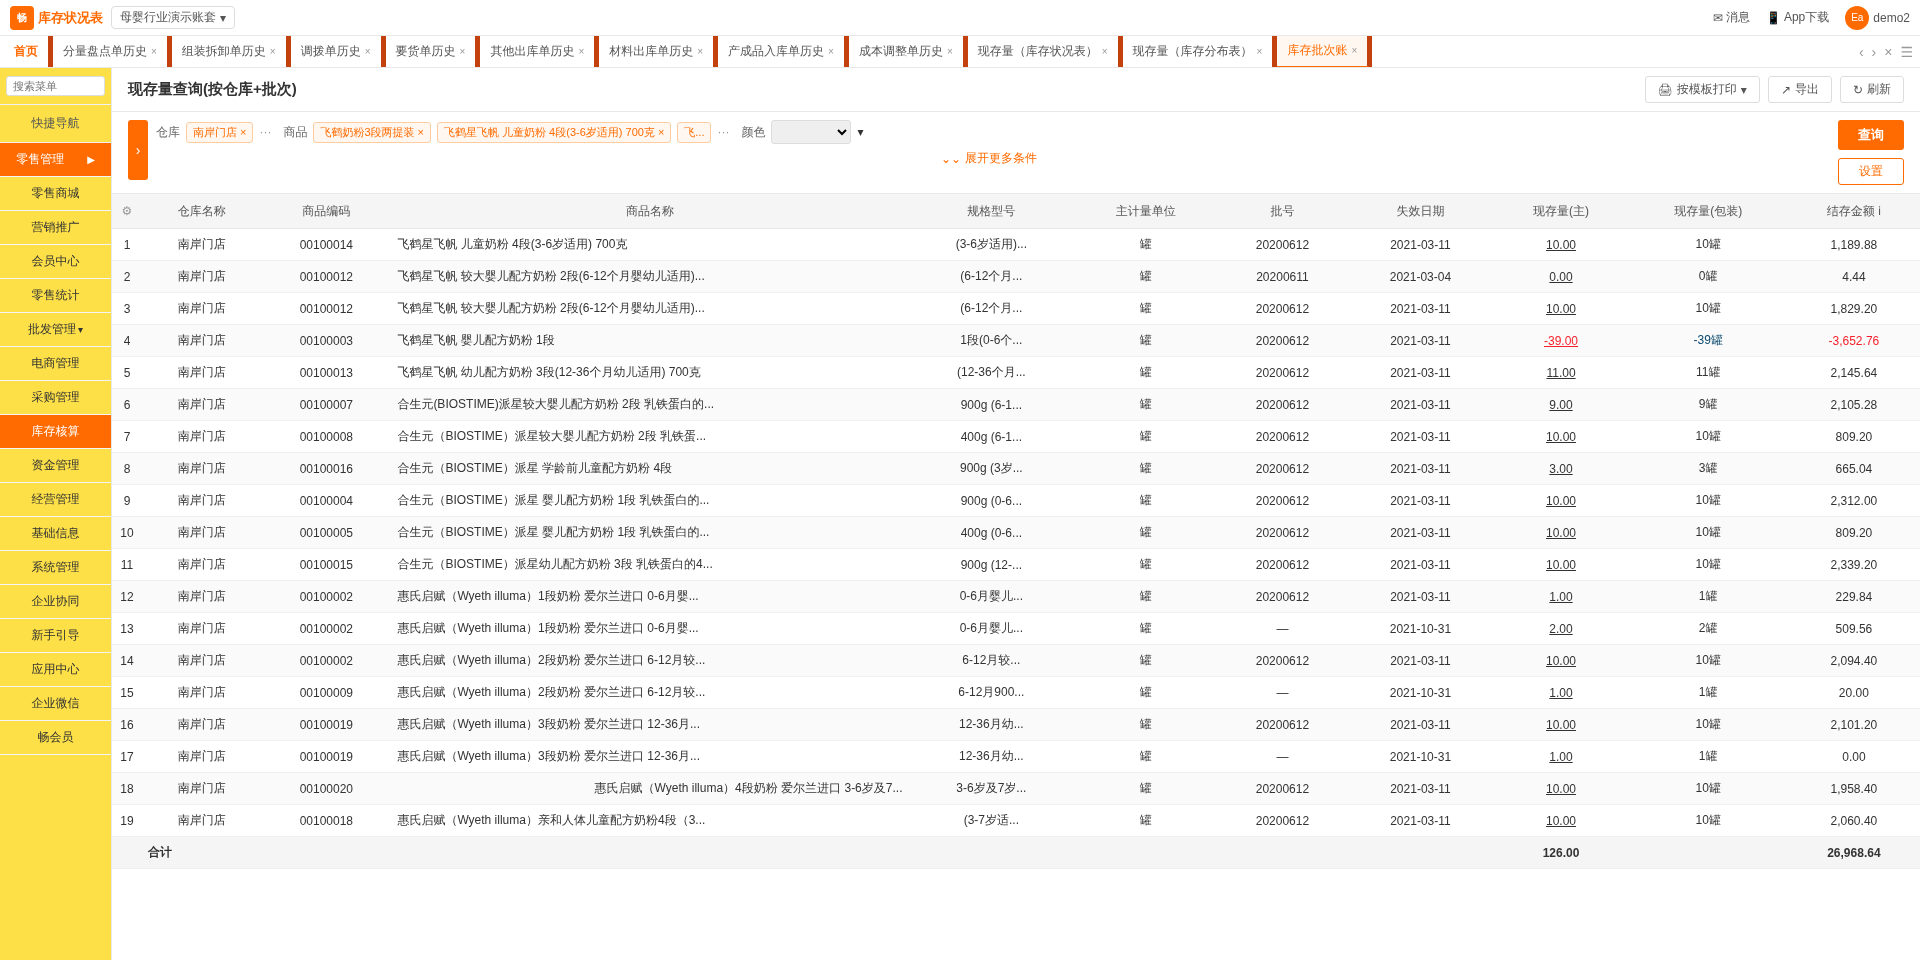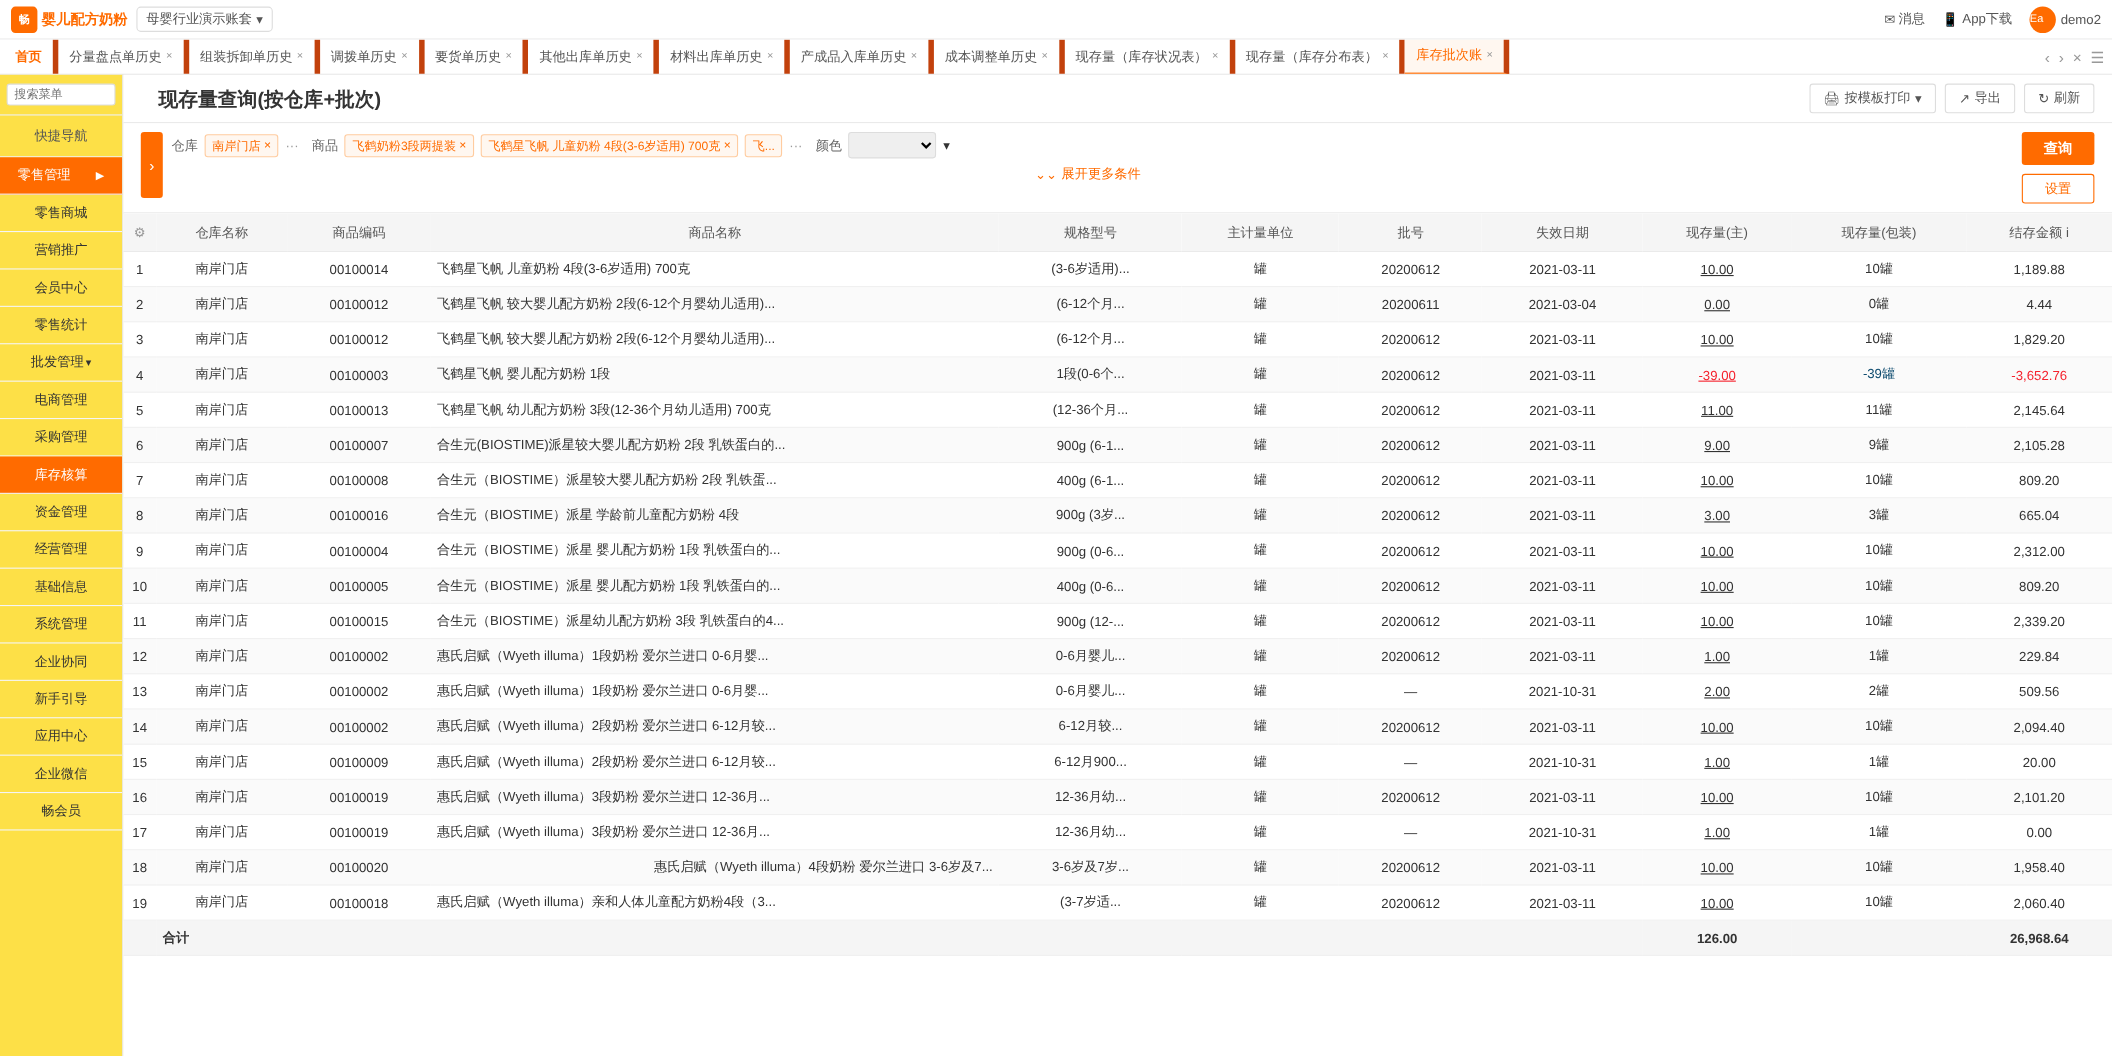--- a/index.html
+++ b/index.html
@@ -6,21 +6,21 @@
     body { font-family: 'Microsoft YaHei', Arial, sans-serif; font-size: 12px; background: #f0f2f5; color: #333; overflow: hidden; }
 
     
     .top-bar { display: flex; align-items: center; background: #fff; height: 36px; padding: 0 10px; border-bottom: 1px solid #e8e8e8; justify-content: space-between; }
     .top-bar-left { display: flex; align-items: center; gap: 8px; }
     .logo-area { display: flex; align-items: center; gap: 4px; color: #ff6b00; font-weight: bold; font-size: 13px; }
     .logo-icon { width: 24px; height: 24px; background: #ff6b00; border-radius: 4px; display: flex; align-items: center; justify-content: center; color: #fff; font-size: 10px; }
     .dropdown-selector { display: flex; align-items: center; gap: 4px; border: 1px solid #ddd; border-radius: 4px; padding: 2px 8px; cursor: pointer; font-size: 12px; color: #555; }
     .top-bar-right { display: flex; align-items: center; gap: 16px; font-size: 12px; color: #555; }
     .top-bar-right span { cursor: pointer; display: flex; align-items: center; gap: 3px; }
-    .avatar { width: 24px; height: 24px; border-radius: 50%; background: #ff6b00; color: #fff; display: flex; align-items: center; justify-content: flex-start; font-size: 10px; }
+    .avatar { width: 24px; height: 24px; border-radius: 50%; background: #ff6b00; color: #fff; display: flex; align-items: center; justify-content: center; font-size: 10px; }
 
     
     .nav-tabs { display: flex; align-items: center; background: #fff; height: 32px; border-bottom: 1px solid #e8e8e8; overflow: hidden; padding-left: 4px; }
     .nav-tab { display: flex; align-items: center; padding: 0 10px; height: 32px; border-right: 5px solid #c2410c; cursor: pointer; white-space: nowrap; font-size: 12px; color: #555; gap: 4px; flex-shrink: 0; }
     .nav-tab.active { color: #ff6b00; border-bottom: 2px solid #ff6b00; background: #fff7f0; }
     .nav-tab .close-x { color: #999; font-size: 10px; cursor: pointer; }
     .nav-tab.home { color: #ff6b00; font-weight: bold; }
     .nav-arrows { display: flex; align-items: center; margin-left: auto; padding: 0 4px; gap: 2px; }
     .nav-arrow-btn { cursor: pointer; color: #999; padding: 0 3px; font-size: 14px; }
 
@@ -35,21 +35,21 @@
     .sidebar-nav-item { padding: 6px 8px; cursor: pointer; color: #555; font-size: 12px; text-align: center; }
     .sidebar-item { padding: 8px 6px; cursor: pointer; font-size: 12px; text-align: center; color: #333; border-bottom: 1px solid #f5f5f5; }
     .sidebar-item.active { background: #ff6b00; color: #fff; }
     .sidebar-item .arrow { display: inline-block; margin-left: 2px; font-size: 10px; }
 
     
     .content { flex: 1; display: flex; flex-direction: column; overflow: hidden; }
 
     
     .page-header { background: #fff; padding: 8px 16px; border-bottom: 1px solid #e8e8e8; display: flex; align-items: center; justify-content: space-between; }
-    .page-title { font-size: 18px; font-weight: bold; color: #333; margin-left: 16px; }
+    .page-title { font-size: 15px; font-weight: bold; color: #333; }
     .page-actions { display: flex; align-items: center; gap: 8px; }
     .btn { padding: 4px 12px; border-radius: 3px; cursor: pointer; font-size: 12px; border: 1px solid #ddd; background: #fff; color: #555; display: flex; align-items: center; gap: 4px; }
     .filter-row { display: flex; align-items: center; gap: 12px; flex-wrap: wrap; }
     .filter-item { display: flex; align-items: center; gap: 6px; }
     .filter-label { color: #666; white-space: nowrap; font-size: 12px; }
     .filter-tag { display: flex; align-items: center; gap: 3px; background: #fff7f0; border: 1px solid #ffcca0; border-radius: 3px; padding: 2px 6px; font-size: 11px; color: #ff6b00; }
     .filter-tag .remove { cursor: pointer; color: #ff6b00; }
     .filter-dots { color: #999; cursor: pointer; }
     .expand-more { display: flex; align-items: center; gap: 4px; color: #ff6b00; cursor: pointer; font-size: 12px; padding: 6px 0; justify-content: center; }
 
@@ -72,21 +72,21 @@
   </style>
 </head>
 <body>
 
 <div class="top-bar">
   <div class="top-bar-left">
     <div class="logo-area">
       <div class="logo-icon">
           <span>畅</span>
         </div>
-      <span>婴儿配方奶粉</span>
+      <span>库存状况表</span>
     </div>
     <div class="dropdown-selector">
       <span>母婴行业演示账套</span>
       <span>▾</span>
     </div>
   </div>
   <div class="top-bar-right">
     <span>
       <span>✉</span>
       <span>消息</span>

